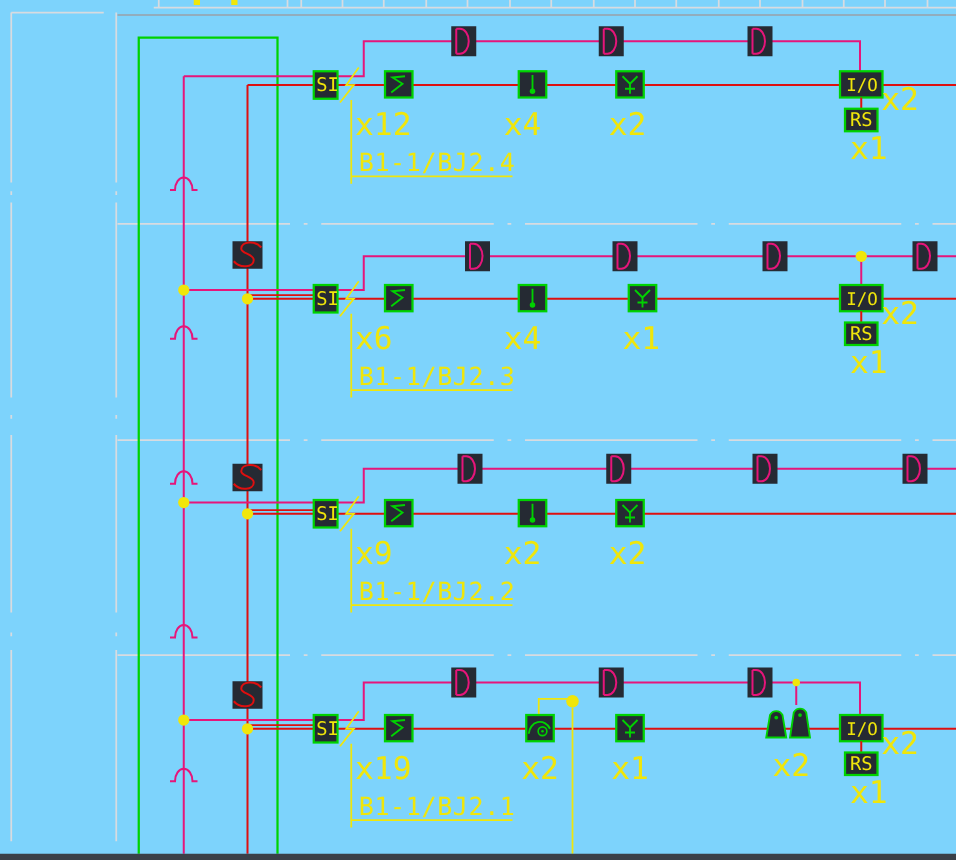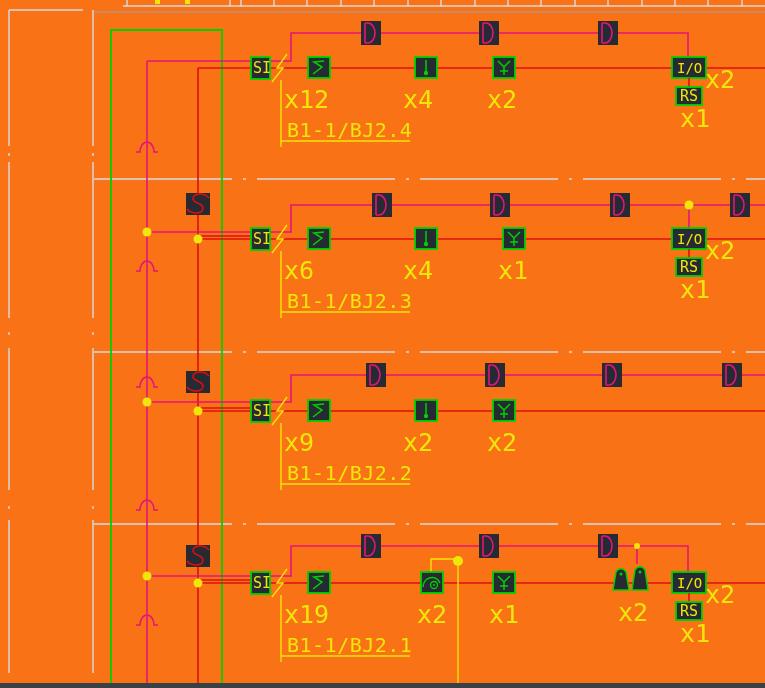--- a/index.html
+++ b/index.html
@@ -1,16 +1,16 @@
 <!DOCTYPE html>
 <html><head>
 <meta charset="utf-8">
 <style>
   html,body{margin:0;padding:0;background:#14171c;}
-  #stage{position:relative;width:765px;height:688px;background:#f97316;overflow:hidden;}
+  #stage{position:relative;width:765px;height:688px;background:#7dd3fc;overflow:hidden;}
   svg{display:block;}
   text{font-family:"DejaVu Sans Mono","Liberation Mono",monospace;fill:#f0e60a;}
   .cnt{font-size:25px;}
   .lbl{font-size:20px;letter-spacing:.5px;}
   .boxtxt{font-size:15px;}
   .iotxt{font-size:14px;}
 </style>
 </head>
 <body>
 

